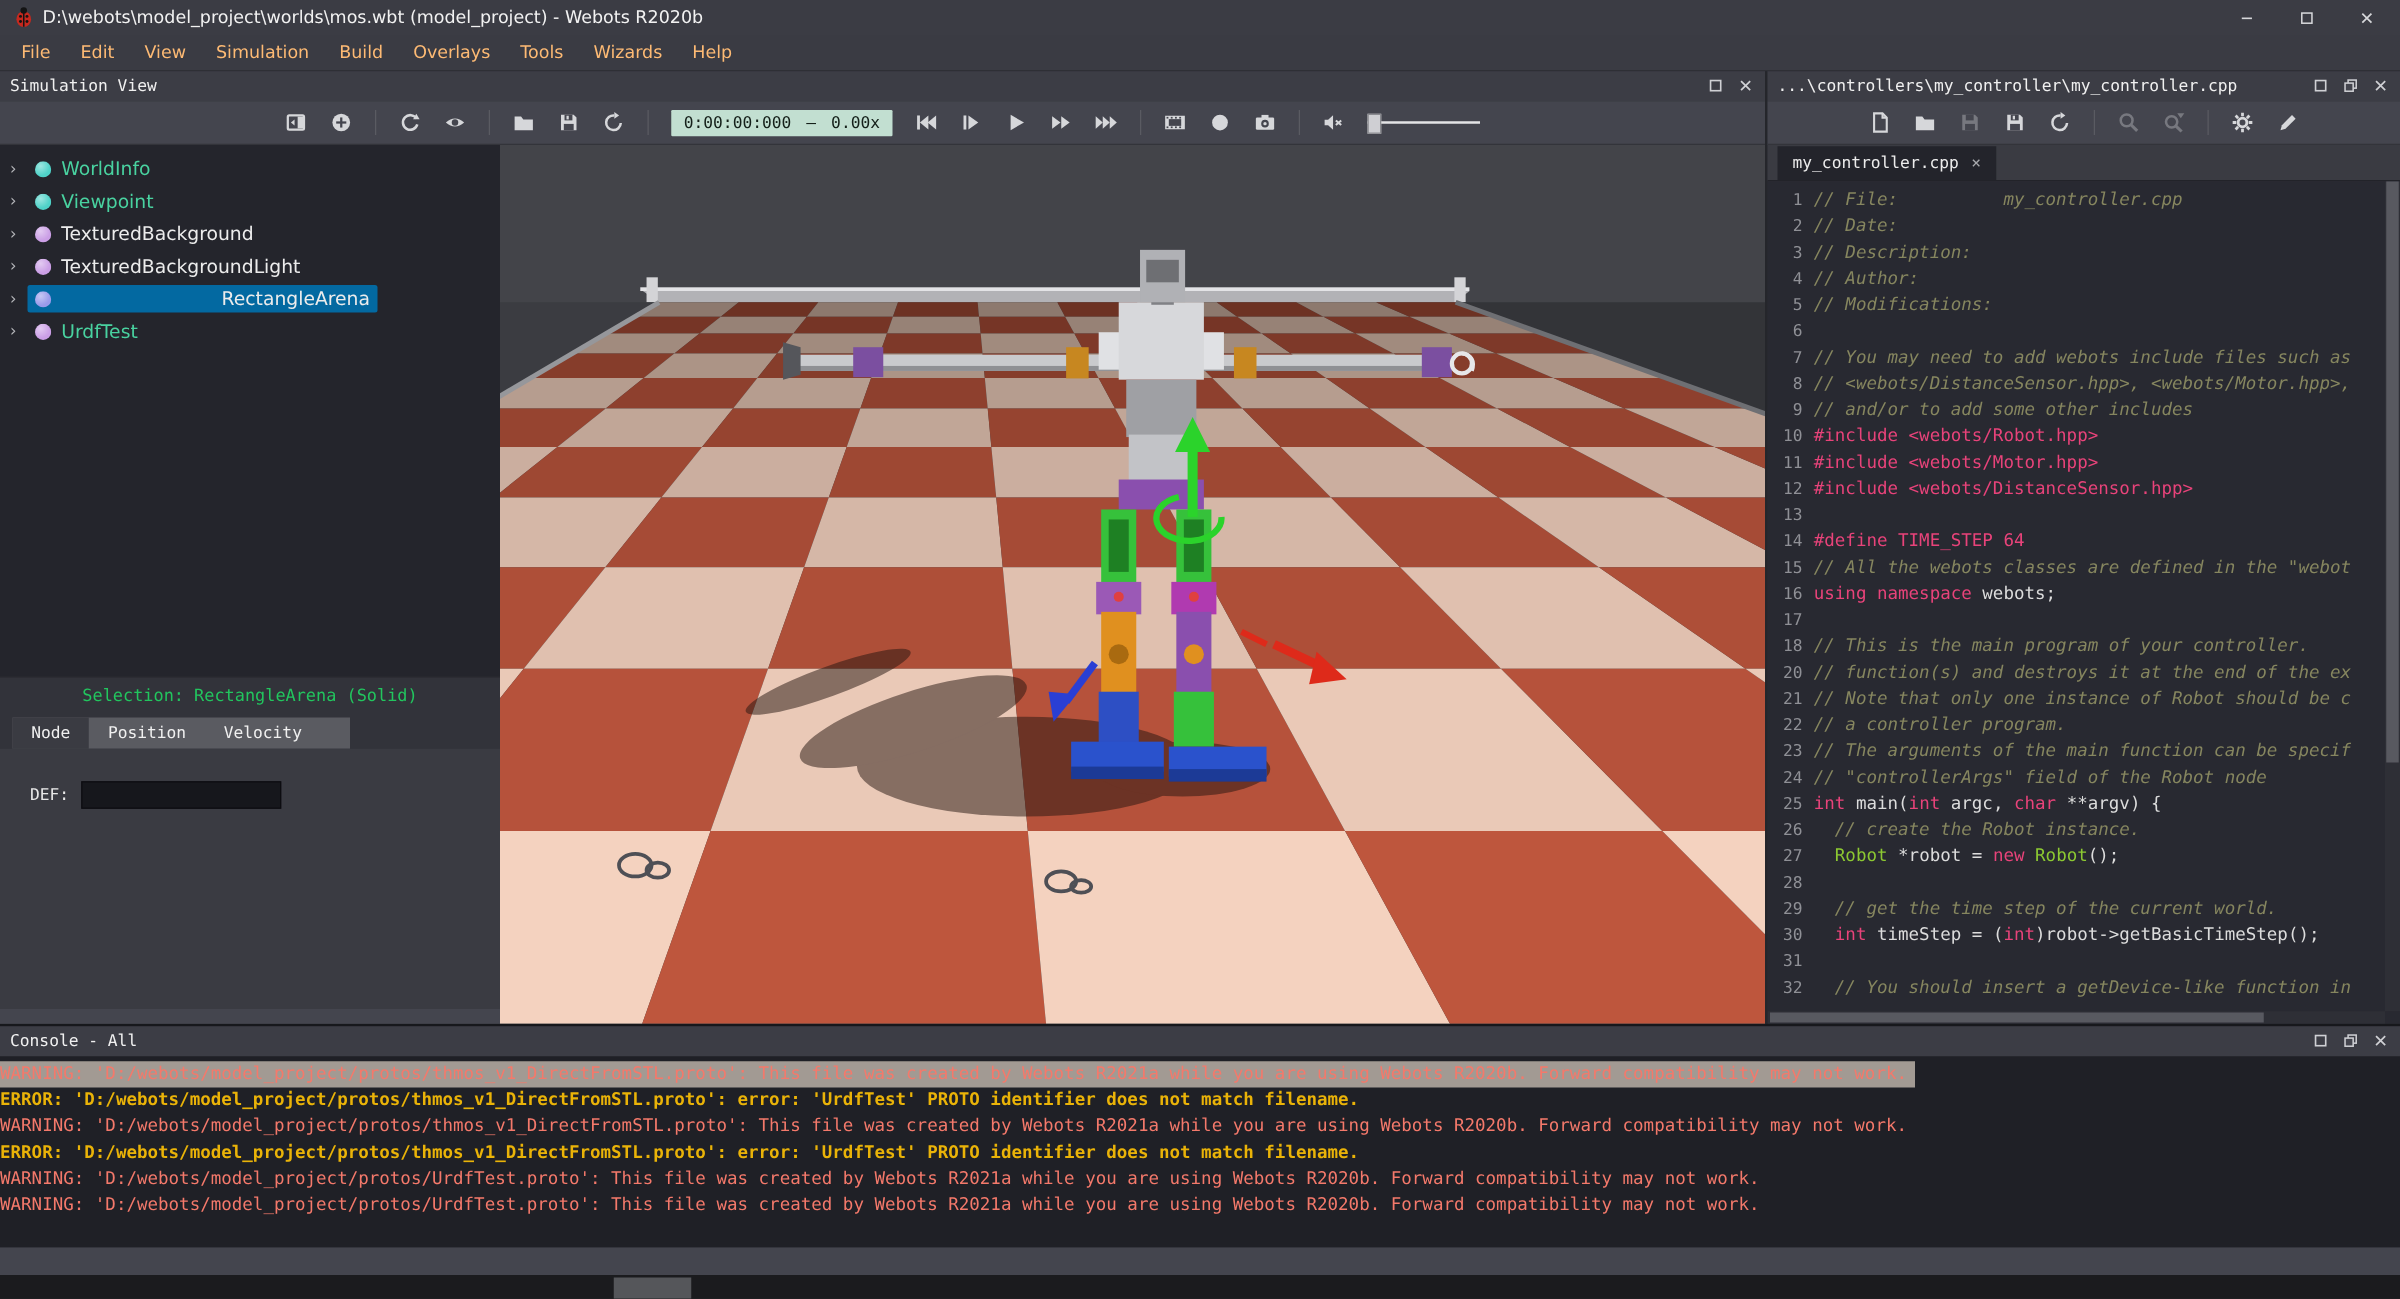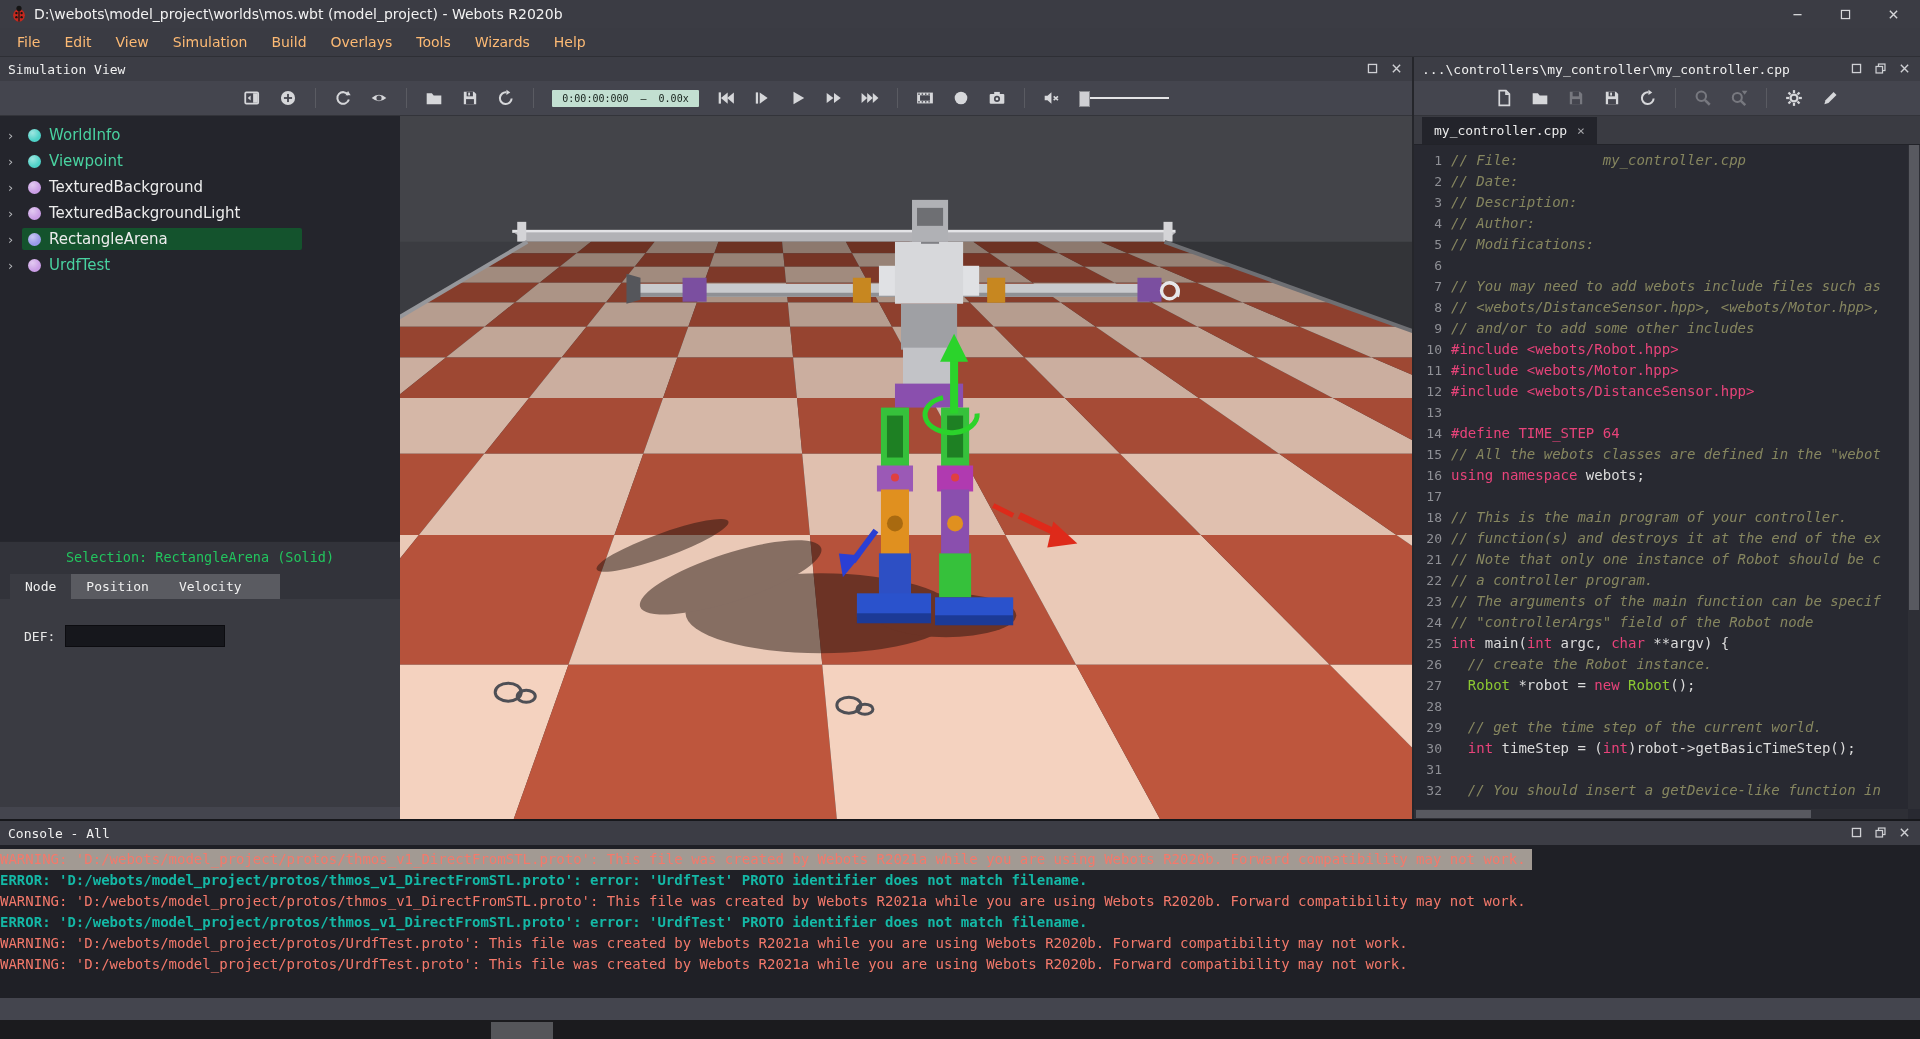--- a/index.html
+++ b/index.html
@@ -24,33 +24,33 @@
   .panel-head .ph-title{flex:1;white-space:nowrap;overflow:hidden;}
   .panel-btns{display:flex;gap:10px;align-items:center;}
   .panel-btns .pb{width:14px;height:14px;color:#cfd0d4;}
   .panel-btns svg{width:13px;height:13px;}
   
   .toolbar{height:34px;background:#44454e;display:flex;align-items:center;justify-content:center;gap:18px;border-bottom:1px solid #33343a;}
   .tbi{width:18px;height:18px;color:#d6d7da;display:inline-block;}
   .tbi svg{width:18px;height:18px;display:block;}
   .tbi.dim{opacity:.35;}
   .tb-sep{width:1px;height:20px;background:#5a5b62;}
-  .time-box{background:#c2dfd1;color:#15201a;font-family:"DejaVu Sans Mono",monospace;font-size:10px;
+  .time-box{background:#c2dfd1;color:#15201a;font-family:"DejaVu Sans Mono",monospace;font-size:13px;
             padding:3px 10px;display:flex;gap:12px;border-radius:1px;}
   .vol-slider{position:relative;width:90px;height:16px;}
   .vol-slider .track{position:absolute;left:0;right:0;top:7px;height:2px;background:#e4e4e6;}
   .vol-slider .handle{position:absolute;left:0;top:1px;width:9px;height:14px;background:#cfcfd3;border:1px solid #8a8b90;}
   
   .sim-body{flex:1;display:flex;min-height:0;}
   .left-col{width:400px;display:flex;flex-direction:column;background:#24252c;}
   .scene-tree{flex:1;padding-top:6px;overflow:hidden;}
   .tree-row{display:flex;align-items:center;height:26px;padding-left:8px;font-size:15px;}
   .tree-chev{width:14px;color:#b5b6ba;font-size:13px;}
   .row-body{display:flex;align-items:center;gap:8px;padding:2px 6px;width:268px;border-radius:2px;}
-  .tree-row.selected .row-body{background:#14532d;}
+  .tree-row.selected .row-body{background:#0369a1;justify-content:space-between;}
   .tree-dot{width:13px;height:13px;border-radius:50%;flex:none;}
   .tree-label.g{color:#49d2a0;}
   .tree-label.w{color:#ececec;}
   
   .sel-panel{height:277px;background:#32333a;display:flex;flex-direction:column;border-top:1px solid #26272d;}
   .sel-title{text-align:center;padding:7px 0 9px;font-family:"DejaVu Sans Mono",monospace;font-size:13.5px;color:#22c55e;}
   .sel-tabs{display:flex;background:#5a5b61;width:270px;margin-left:10px;}
   .sel-tab{padding:5px 15px;font-family:"DejaVu Sans Mono",monospace;font-size:13px;color:#f0f0f0;}
   .sel-tab.active{background:#3a3b42;}
   .sel-body{flex:1;background:#3a3b42;padding:26px 0 0 24px;}
@@ -77,21 +77,21 @@
   .vscroll{position:absolute;top:0;right:0;bottom:10px;width:12px;background:#2e2f36;}
   .vscroll .thumb{position:absolute;top:0;left:1px;right:1px;height:70%;background:#585960;}
   .hscroll{position:absolute;left:0;right:12px;bottom:0;height:10px;background:#2e2f36;}
   .hscroll .thumb{position:absolute;top:1px;bottom:1px;left:2px;width:80%;background:#585960;}
   
   .console{height:177px;display:flex;flex-direction:column;background:#1f2026;border-top:2px solid #17181c;}
   .console .panel-head{background:#3c3d45;}
   .console-body{flex:1;padding:4px 0;overflow:hidden;font-family:"DejaVu Sans Mono",monospace;font-size:14px;}
   .con-line{height:21px;line-height:21px;white-space:nowrap;width:max-content;padding-right:6px;}
   .con-line.warning{color:#f4796b;}
-  .con-line.error{color:#14b8a6;font-weight:bold;}
+  .con-line.error{color:#eab308;font-weight:bold;}
   .con-line.sel{background:#a29a93;}
   
   .statusbar{height:22px;background:#44454e;}
   .bottombar{height:22px;background:#1b1b1e;position:relative;}
   .bottombar .bb-thumb{position:absolute;left:491px;width:62px;top:2px;bottom:2px;background:#55565a;}
 </style>
 </head>
 <body>
 
 <div class="app">

